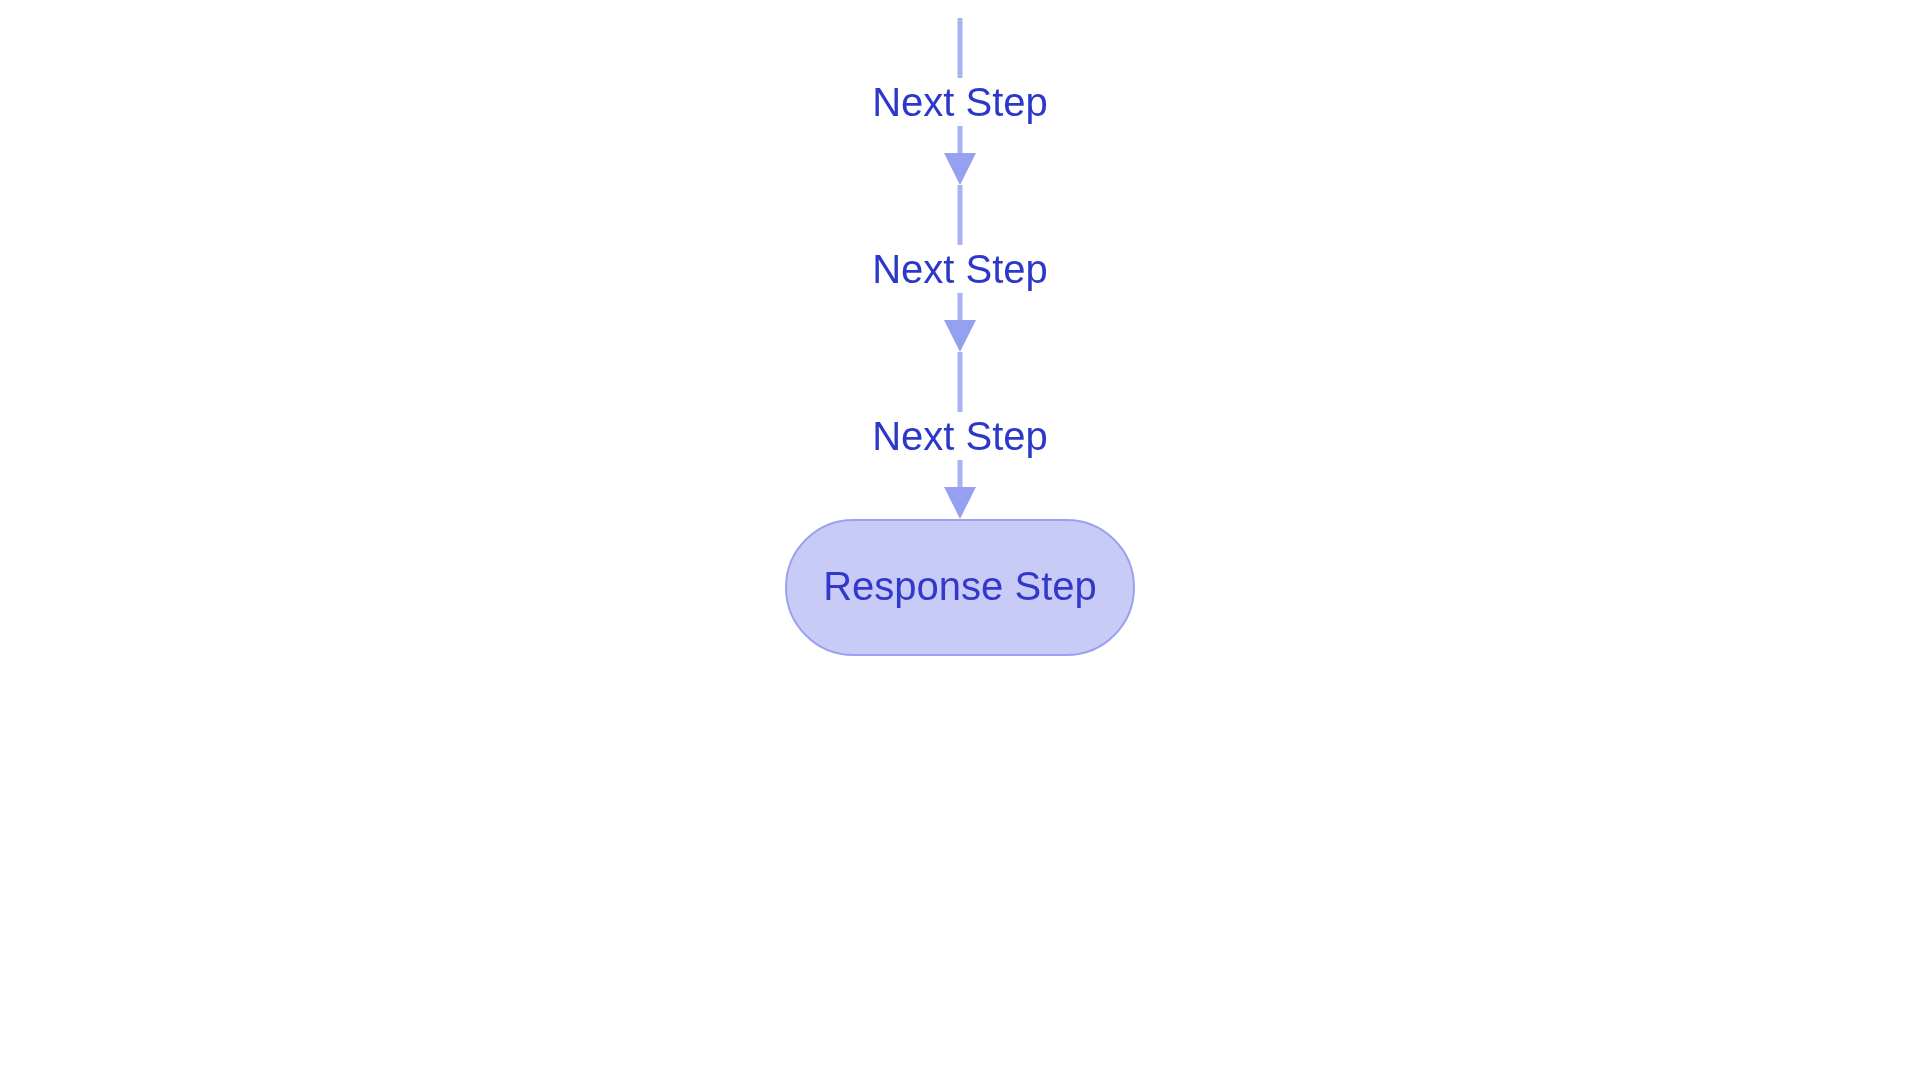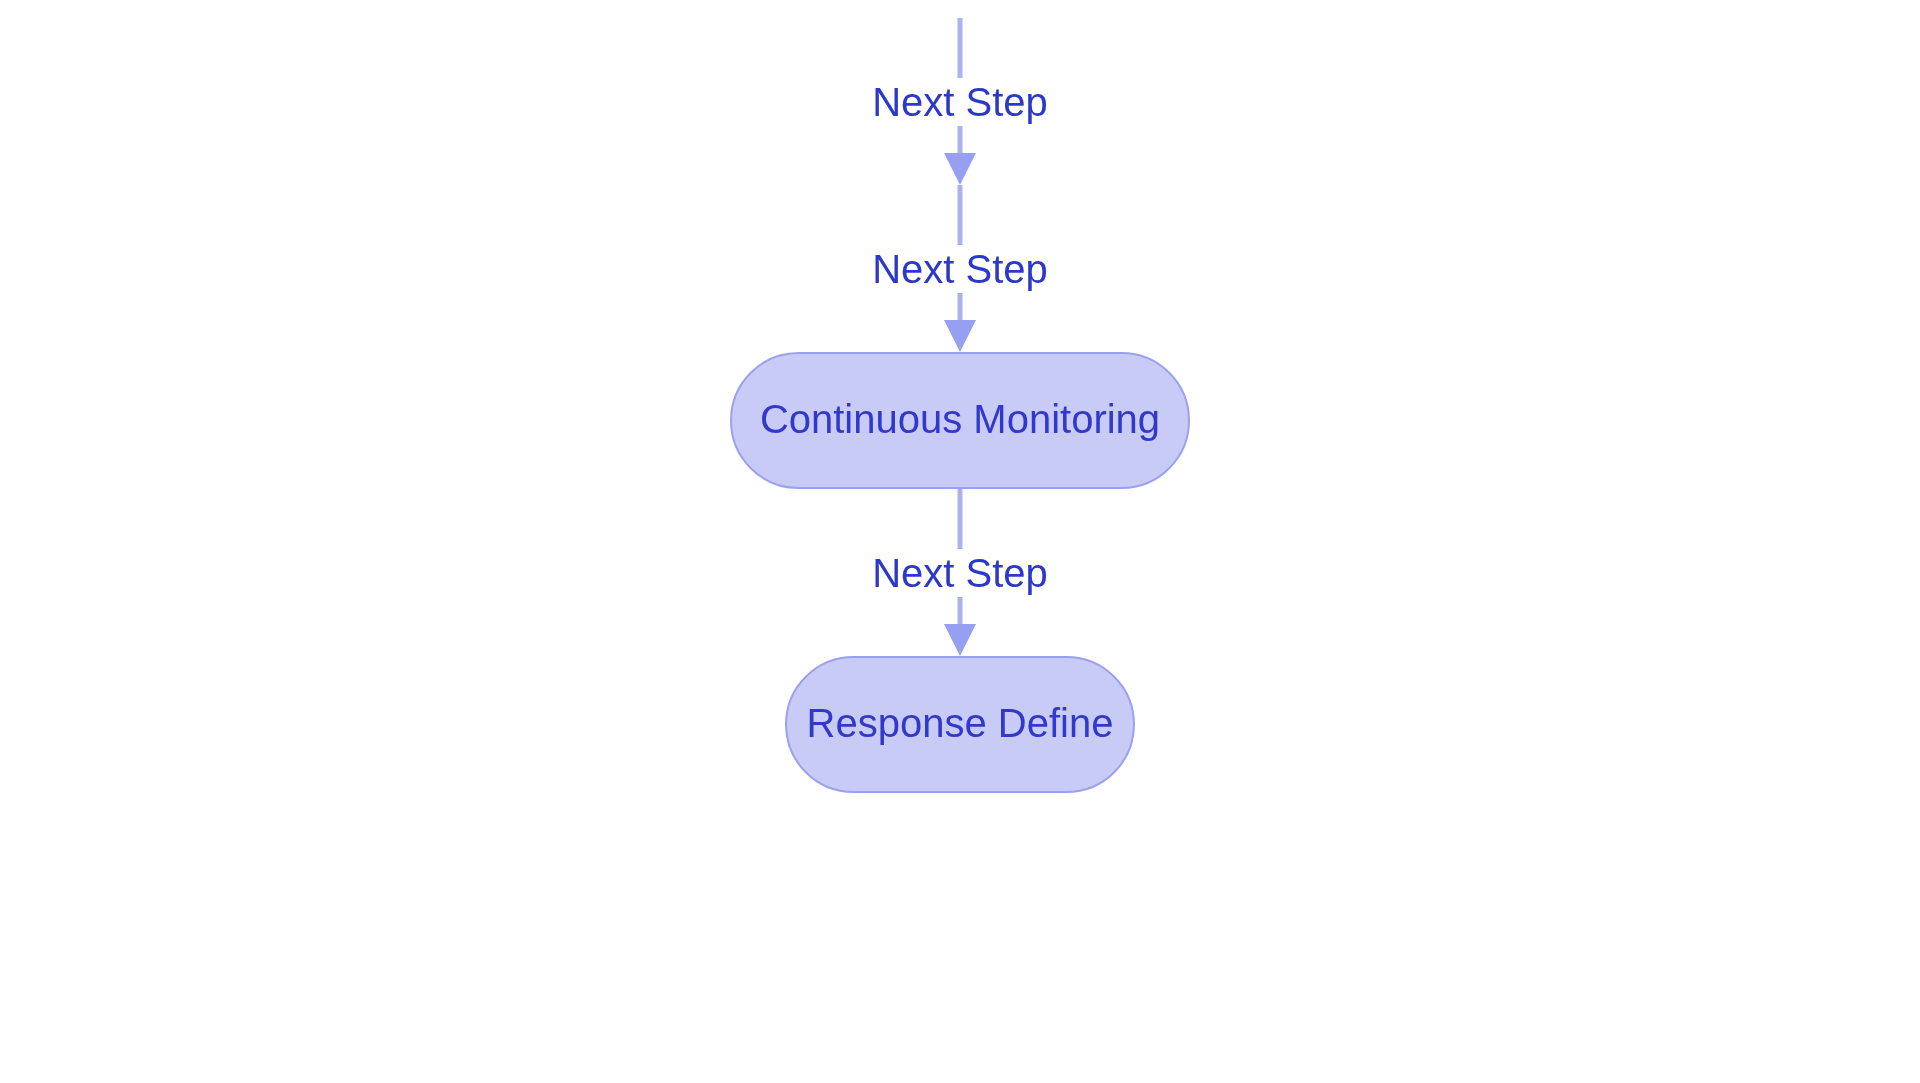--- a/index.html
+++ b/index.html
@@ -103,28 +103,25 @@
       <div class="edge-label">Next Step</div>
     </div>
 
 
     <div class="connector">
       <div class="stem"></div>
       <div class="arrowhead"></div>
       <div class="edge-label">Next Step</div>
     </div>
 
-    <div class="node node-3">
-      <span class="node-label">Continuous Monitoring</span>
-    </div>
 
     <div class="connector">
       <div class="stem"></div>
       <div class="arrowhead"></div>
       <div class="edge-label">Next Step</div>
     </div>
 
     <div class="node node-4">
-      <span class="node-label">Response Define</span>
+      <span class="node-label">Response Step</span>
     </div>
 
   </div>
 </div>
 
 </body></html>

